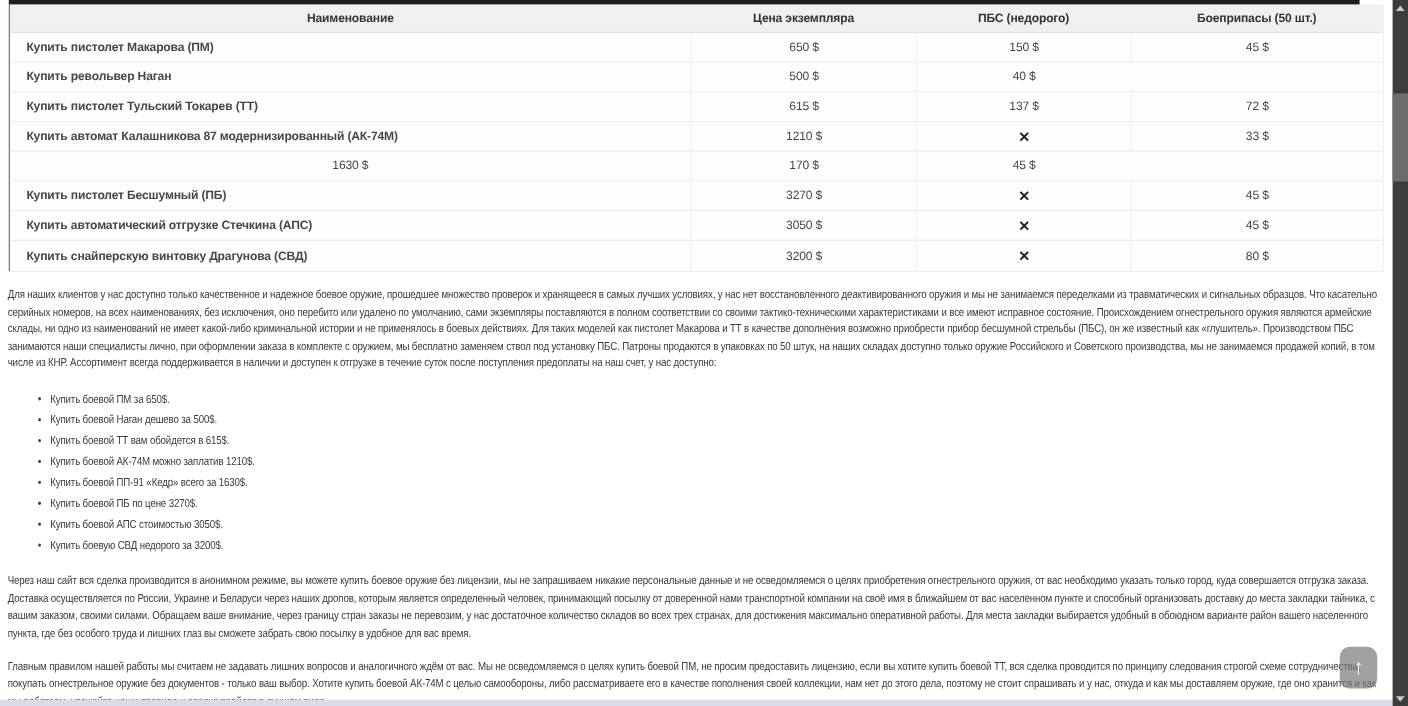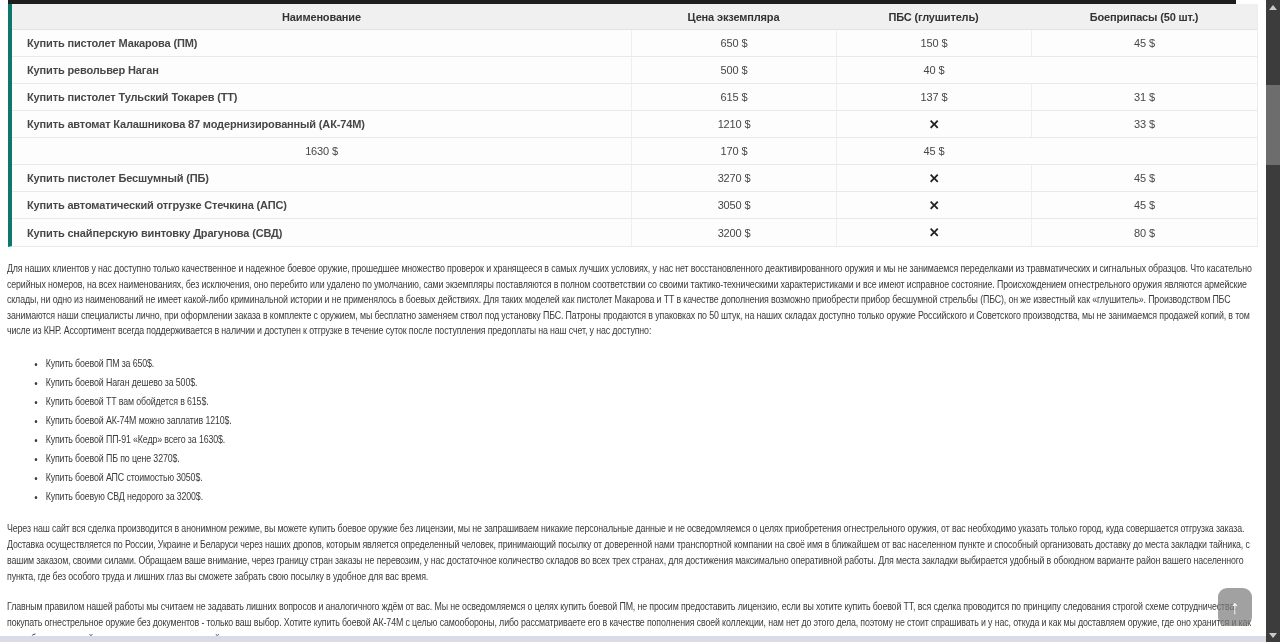--- a/index.html
+++ b/index.html
@@ -17,21 +17,21 @@
     top: 0; left: 8px;
     width: 1228px; height: 4px;
     background: #1e1e1e;
   }
   .content { padding: 4px 22px 0 7px; }
 
   
   .price-table {
     margin-left: 1px;
     width: 1250px;
-    border-left: 4px solid #0f766e;
+    border-left: 1px solid #0f766e;
     border-right: 1px solid #ececec;
     border-bottom: 1px solid #e9e9e9;
     font-size: 11px;
   }
   .thead {
     display: grid;
     grid-template-columns: 619px 205px 195px 1fr;
     background: #f0f0f0;
     border-bottom: 1px solid #e2e2e2;
     height: 26px;
@@ -131,40 +131,40 @@
 <body>
 
 <div class="top-bar"></div>
 
 <div class="content">
 
   <div class="price-table">
     <div class="thead">
       <div class="th">Наименование</div>
       <div class="th">Цена экземпляра</div>
-      <div class="th">ПБС (глушитель)</div>
+      <div class="th">ПБС (недорого)</div>
       <div class="th">Боеприпасы (50 шт.)</div>
     </div>
 
     <div class="trow">
       <div class="td name">Купить пистолет Макарова (ПМ)</div>
       <div class="td">650 $</div>
       <div class="td">150 $</div>
       <div class="td">45 $</div>
     </div>
     <div class="trow">
       <div class="td name">Купить револьвер Наган</div>
       <div class="td">500 $</div>
       <div class="td">40 $</div>
     </div>
     <div class="trow">
       <div class="td name">Купить пистолет Тульский Токарев (ТТ)</div>
       <div class="td">615 $</div>
       <div class="td">137 $</div>
-      <div class="td">31 $</div>
+      <div class="td">72 $</div>
     </div>
     <div class="trow">
       <div class="td name">Купить автомат Калашникова 87 модернизированный (АК-74М)</div>
       <div class="td">1210 $</div>
       <div class="td x-mark">✕</div>
       <div class="td">33 $</div>
     </div>
     <div class="trow">
       <div class="td">1630 $</div>
       <div class="td">170 $</div>

